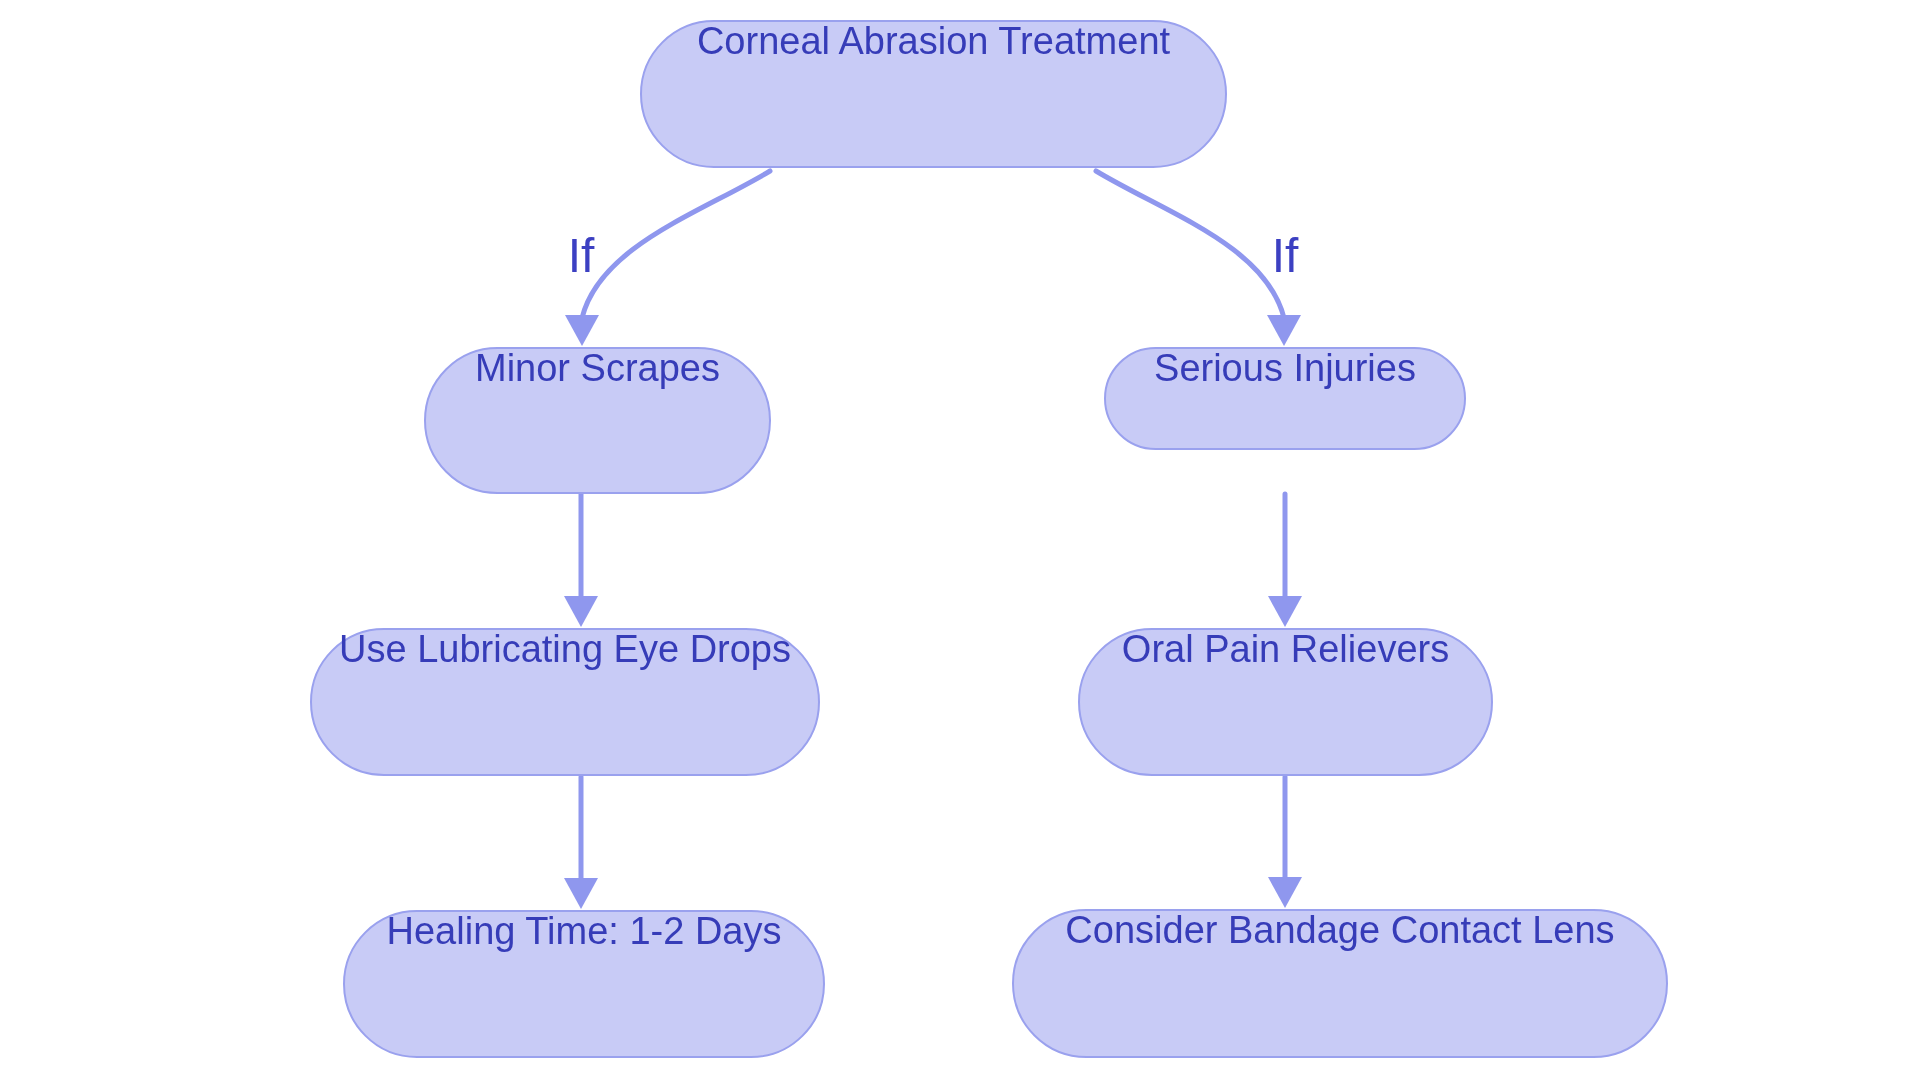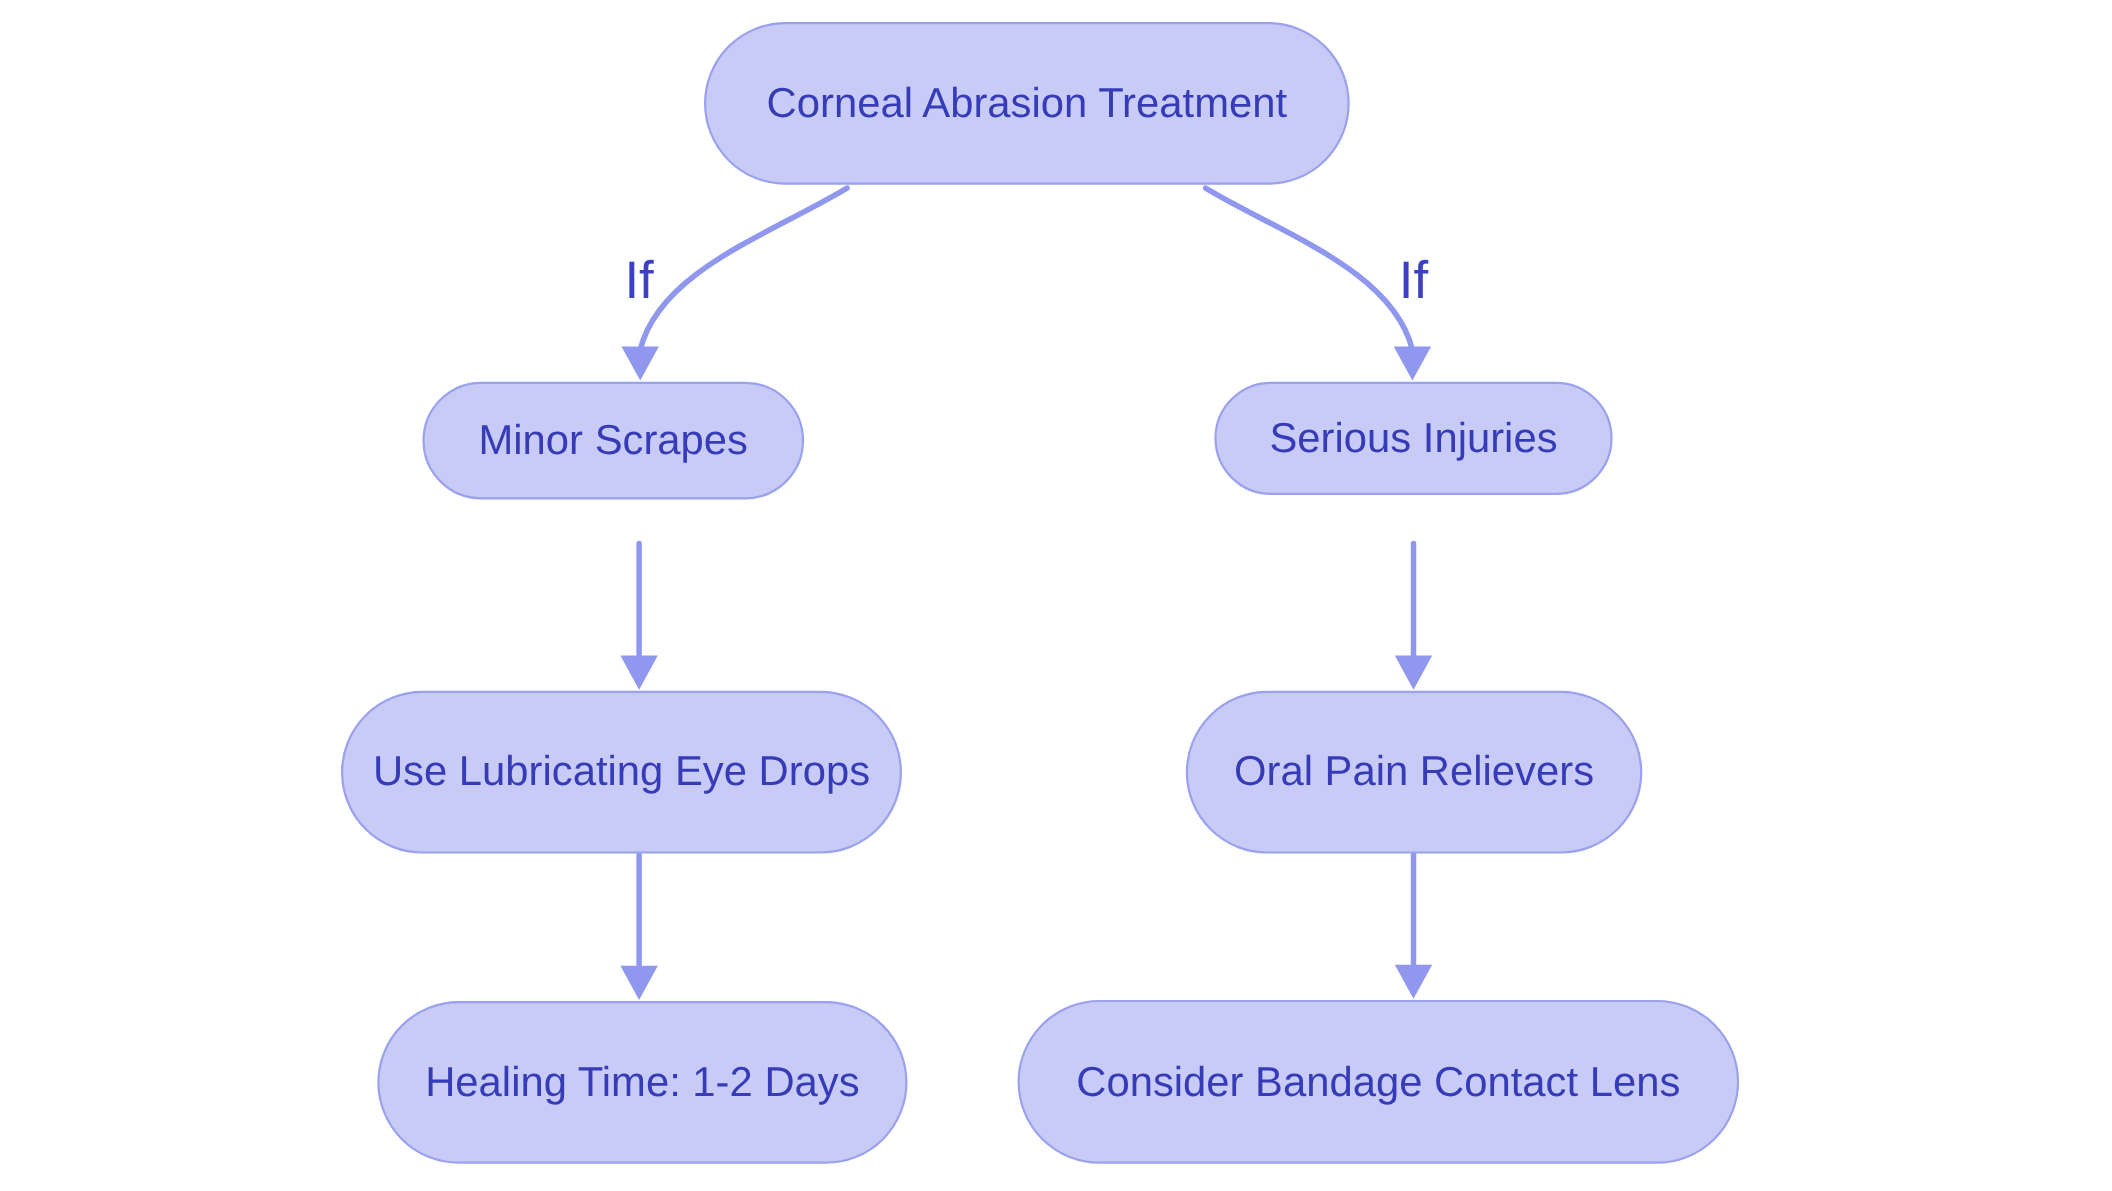--- a/index.html
+++ b/index.html
@@ -37,21 +37,21 @@
     stroke-width: 5;
     stroke-linecap: round;
   }
   .arrowhead {
     fill: var(--edge-stroke);
     stroke: none;
   }
   .node {
     position: absolute;
     display: flex;
-    align-items: center;
+    align-items: flex-start;
     justify-content: center;
     background: var(--node-fill);
     border: 2px solid var(--node-border);
     border-radius: 80px;
     color: var(--node-text);
     font-size: 38px;
     line-height: 1;
     white-space: nowrap;
     text-align: center;
   }
@@ -87,41 +87,41 @@
     <path class="arrowhead" d="M 581 909 L 564 878 L 598 878 Z"></path>
 
     <path class="edge-line" d="M 1285 777 L 1285 880"></path>
     <path class="arrowhead" d="M 1285 908 L 1268 877 L 1302 877 Z"></path>
   </svg>
 
   <div class="node" style="left:640px; top:20px; width:587px; height:148px;">
     <span>Corneal Abrasion Treatment</span>
   </div>
 
-  <div class="node" style="left:384px; top:347px; width:347px; height:107px;">
+  <div class="node" style="left:424px; top:347px; width:347px; height:147px;">
     <span>Minor Scrapes</span>
   </div>
 
   <div class="node" style="left:1104px; top:347px; width:362px; height:103px;">
     <span>Serious Injuries</span>
   </div>
 
   <div class="node" style="left:1078px; top:628px; width:415px; height:148px;">
     <span>Oral Pain Relievers</span>
   </div>
 
   <div class="node" style="left:310px; top:628px; width:510px; height:148px;">
     <span>Use Lubricating Eye Drops</span>
   </div>
 
   <div class="node" style="left:343px; top:910px; width:482px; height:148px;">
     <span>Healing Time: 1-2 Days</span>
   </div>
 
-  <div class="node" style="left:925px; top:909px; width:656px; height:149px;">
+  <div class="node" style="left:1012px; top:909px; width:656px; height:149px;">
     <span>Consider Bandage Contact Lens</span>
   </div>
 
   <div class="edge-label" style="left:581px; top:256px;">If</div>
 
   <div class="edge-label" style="left:1285px; top:256px;">If</div>
 
 </div>
 
 </body></html>

